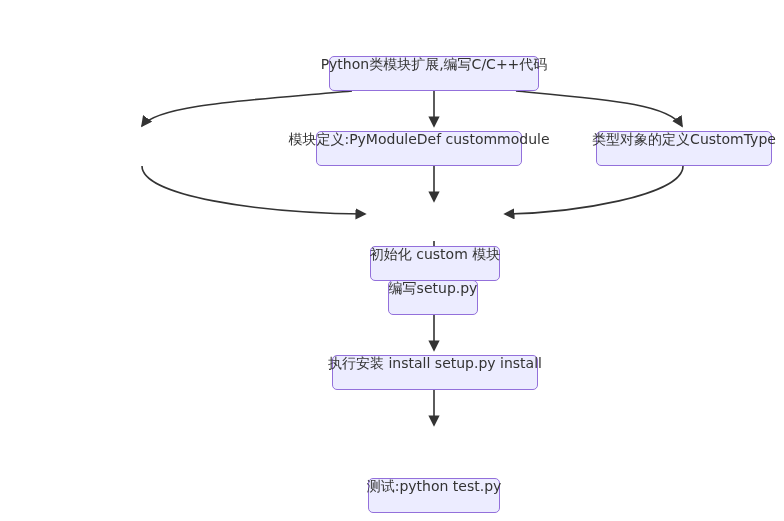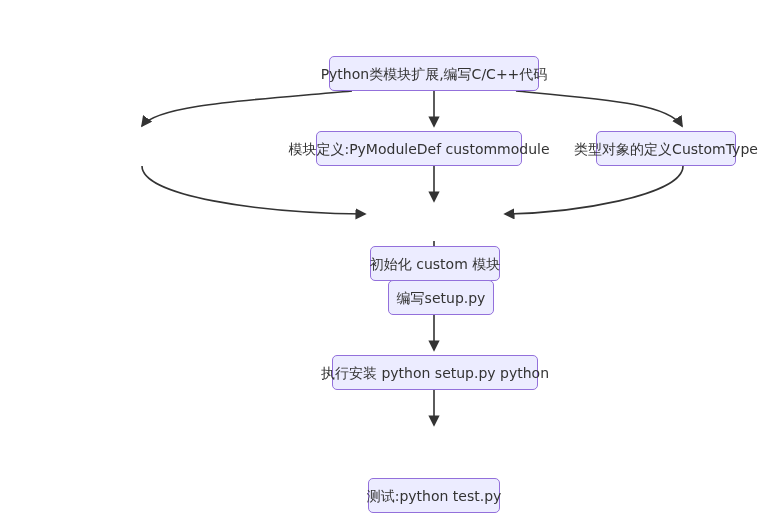--- a/index.html
+++ b/index.html
@@ -19,21 +19,21 @@
     position: absolute;
     left: 0;
     top: 0;
     width: 784px;
     height: 521px;
   }
   .flow-node {
     position: absolute;
     box-sizing: border-box;
     display: flex;
-    align-items: center;
+    align-items: flex-start;
     justify-content: center;
     background: #ECECFF;
     border: 1px solid #9370DB;
     border-radius: 5px;
     color: #333333;
     font-size: 14px;
     line-height: 1;
     white-space: nowrap;
     text-align: center;
   }
@@ -67,33 +67,33 @@
 
   <div class="flow-node" style="left:329px; top:56px; width:210px; height:35px;">
     <span>Python类模块扩展,编写C/C++代码</span>
   </div>
 
 
   <div class="flow-node" style="left:316px; top:131px; width:206px; height:35px;">
     <span>模块定义:PyModuleDef custommodule</span>
   </div>
 
-  <div class="flow-node" style="left:596px; top:131px; width:140px; height:35px;">
+  <div class="flow-node" style="left:596px; top:131px; width:176px; height:35px;">
     <span>类型对象的定义CustomType</span>
   </div>
 
   <div class="flow-node" style="left:370px; top:206px; width:130px; height:35px;margin-top:40px;">
     <span>初始化 custom 模块</span>
   </div>
 
-  <div class="flow-node" style="left:388px; top:280px; width:106px; height:35px;">
+  <div class="flow-node" style="left:388px; top:280px; width:90px; height:35px;">
     <span>编写setup.py</span>
   </div>
 
   <div class="flow-node" style="left:332px; top:355px; width:206px; height:35px;">
-    <span>执行安装 python setup.py python</span>
+    <span>执行安装 install setup.py install</span>
   </div>
 
   <div class="flow-node" style="left:368px; top:430px; width:132px; height:35px;margin-top:48px;">
     <span>测试:python test.py</span>
   </div>
 
 </div>
 
 </body></html>

